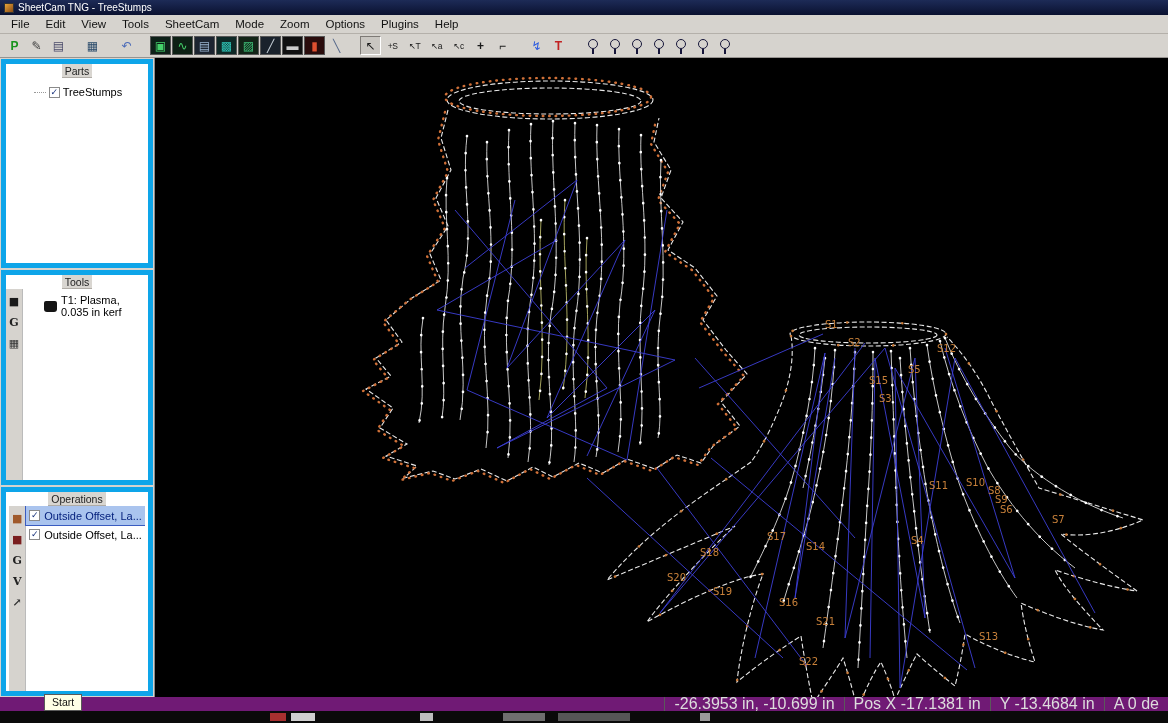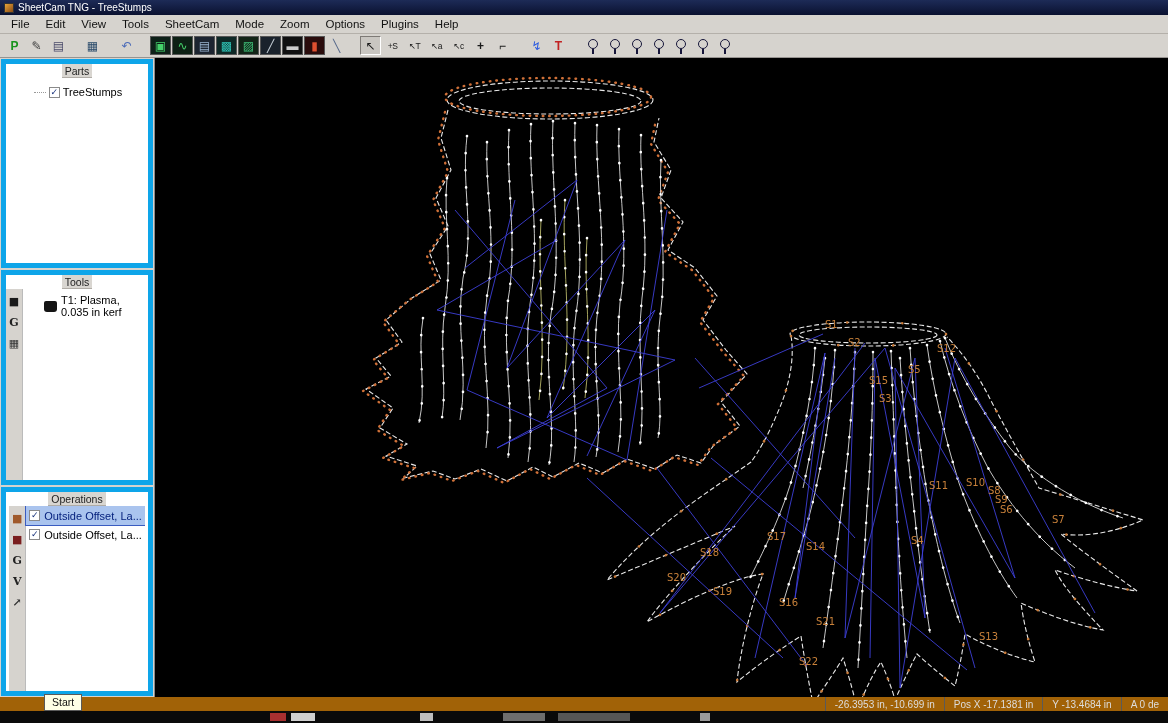--- a/index.html
+++ b/index.html
@@ -80,22 +80,22 @@
   .udots   { stroke:#ffffff; stroke-width:2.6; fill:none; stroke-dasharray:0.1 17; stroke-linecap:round; }
   .odotsL  { stroke:#cf7038; stroke-width:2.4; fill:none; stroke-dasharray:0.6 6; stroke-linecap:round; }
   .odotsR  { stroke:#c97b3a; stroke-width:2.6; fill:none; stroke-dasharray:0.1 55; stroke-linecap:round; }
 
   
   .start-tip { position:absolute; left:44px; top:694px; z-index:6;
                background:#ffffe6; border:1px solid #5a5a5a; color:#111;
                font-size:10.5px; padding:1px 7px 2px; }
 
   
-  .statusbar { height:14px; background:#a16207; color:#ddd; display:flex; align-items:center;
-               font-size:10px;padding-left:37px; }
+  .statusbar { height:14px; background:#701a75; color:#ddd; display:flex; align-items:center;
+               font-size:16px;padding-left:37px; }
   .sb-spacer { flex:1; }
   .sb-seg { border-left:1px solid #5a5a5a; padding:0 9px; white-space:nowrap; height:100%;
             display:flex; align-items:center; }
   .taskbar { height:12px; background:#0a0a0a; position:relative; }
   .tk-seg { position:absolute; top:2px; height:8px; }
 </style>
 </head>
 <body>
 
 <div class="titlebar">

